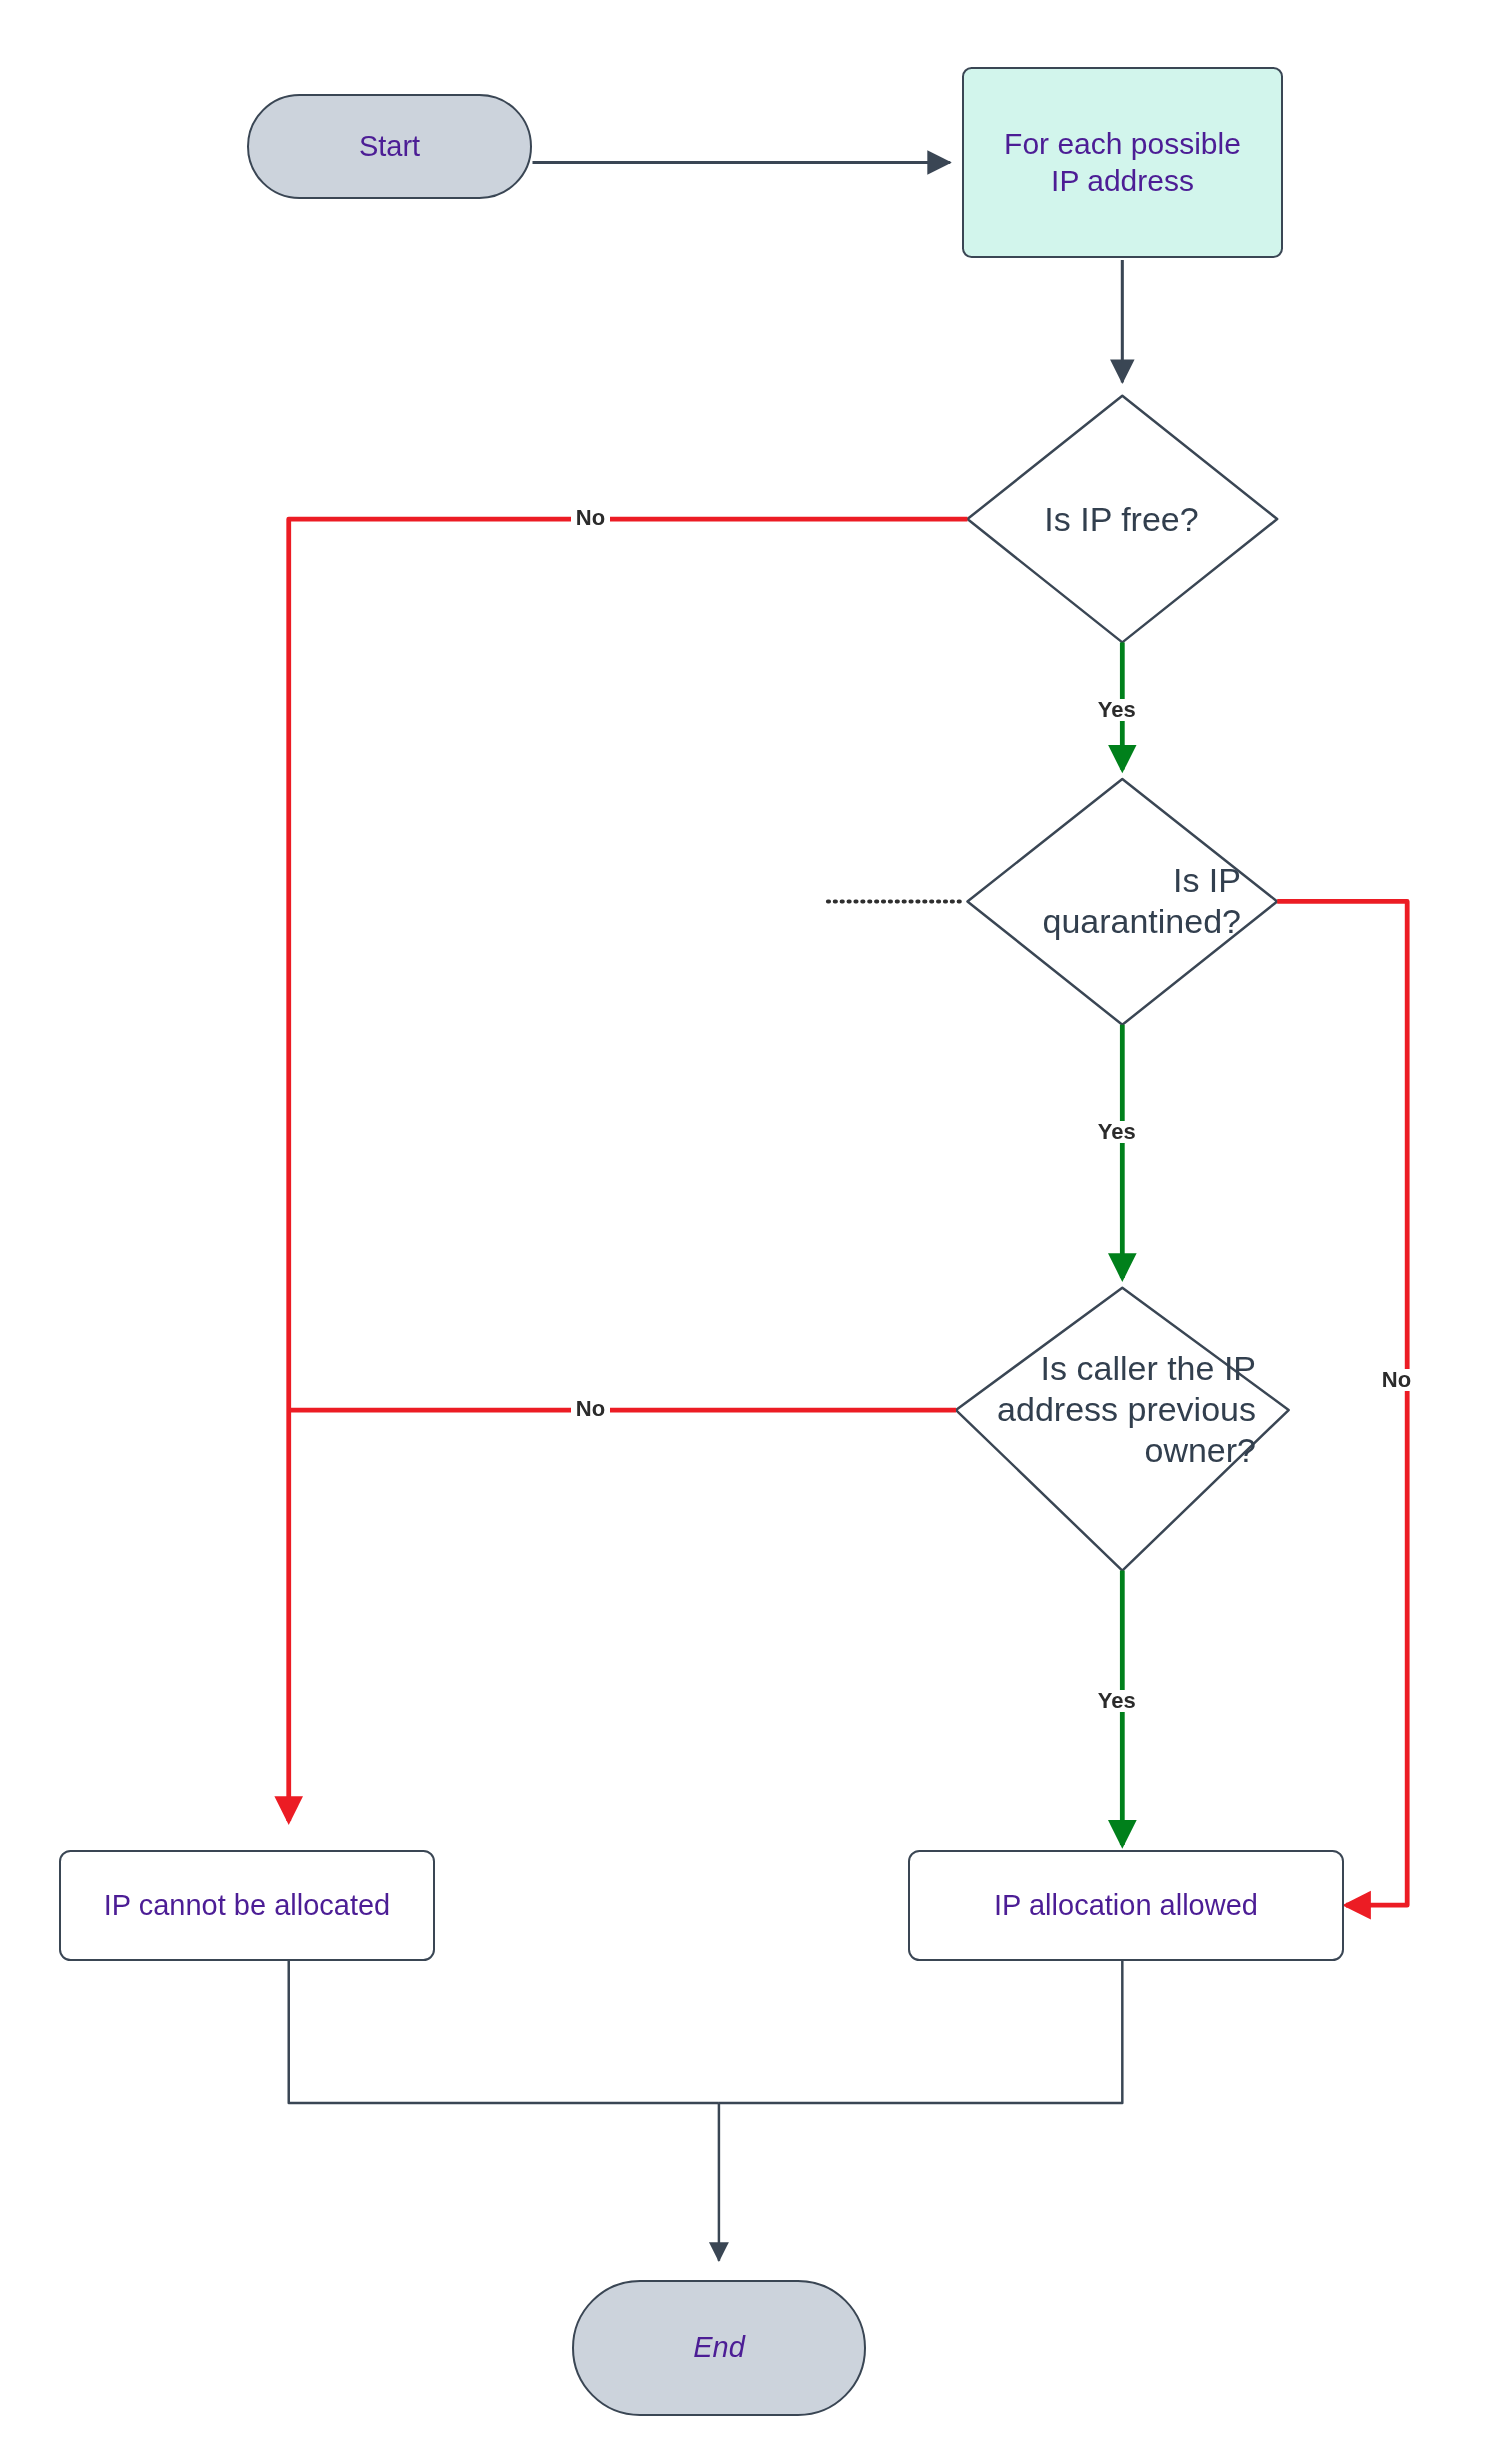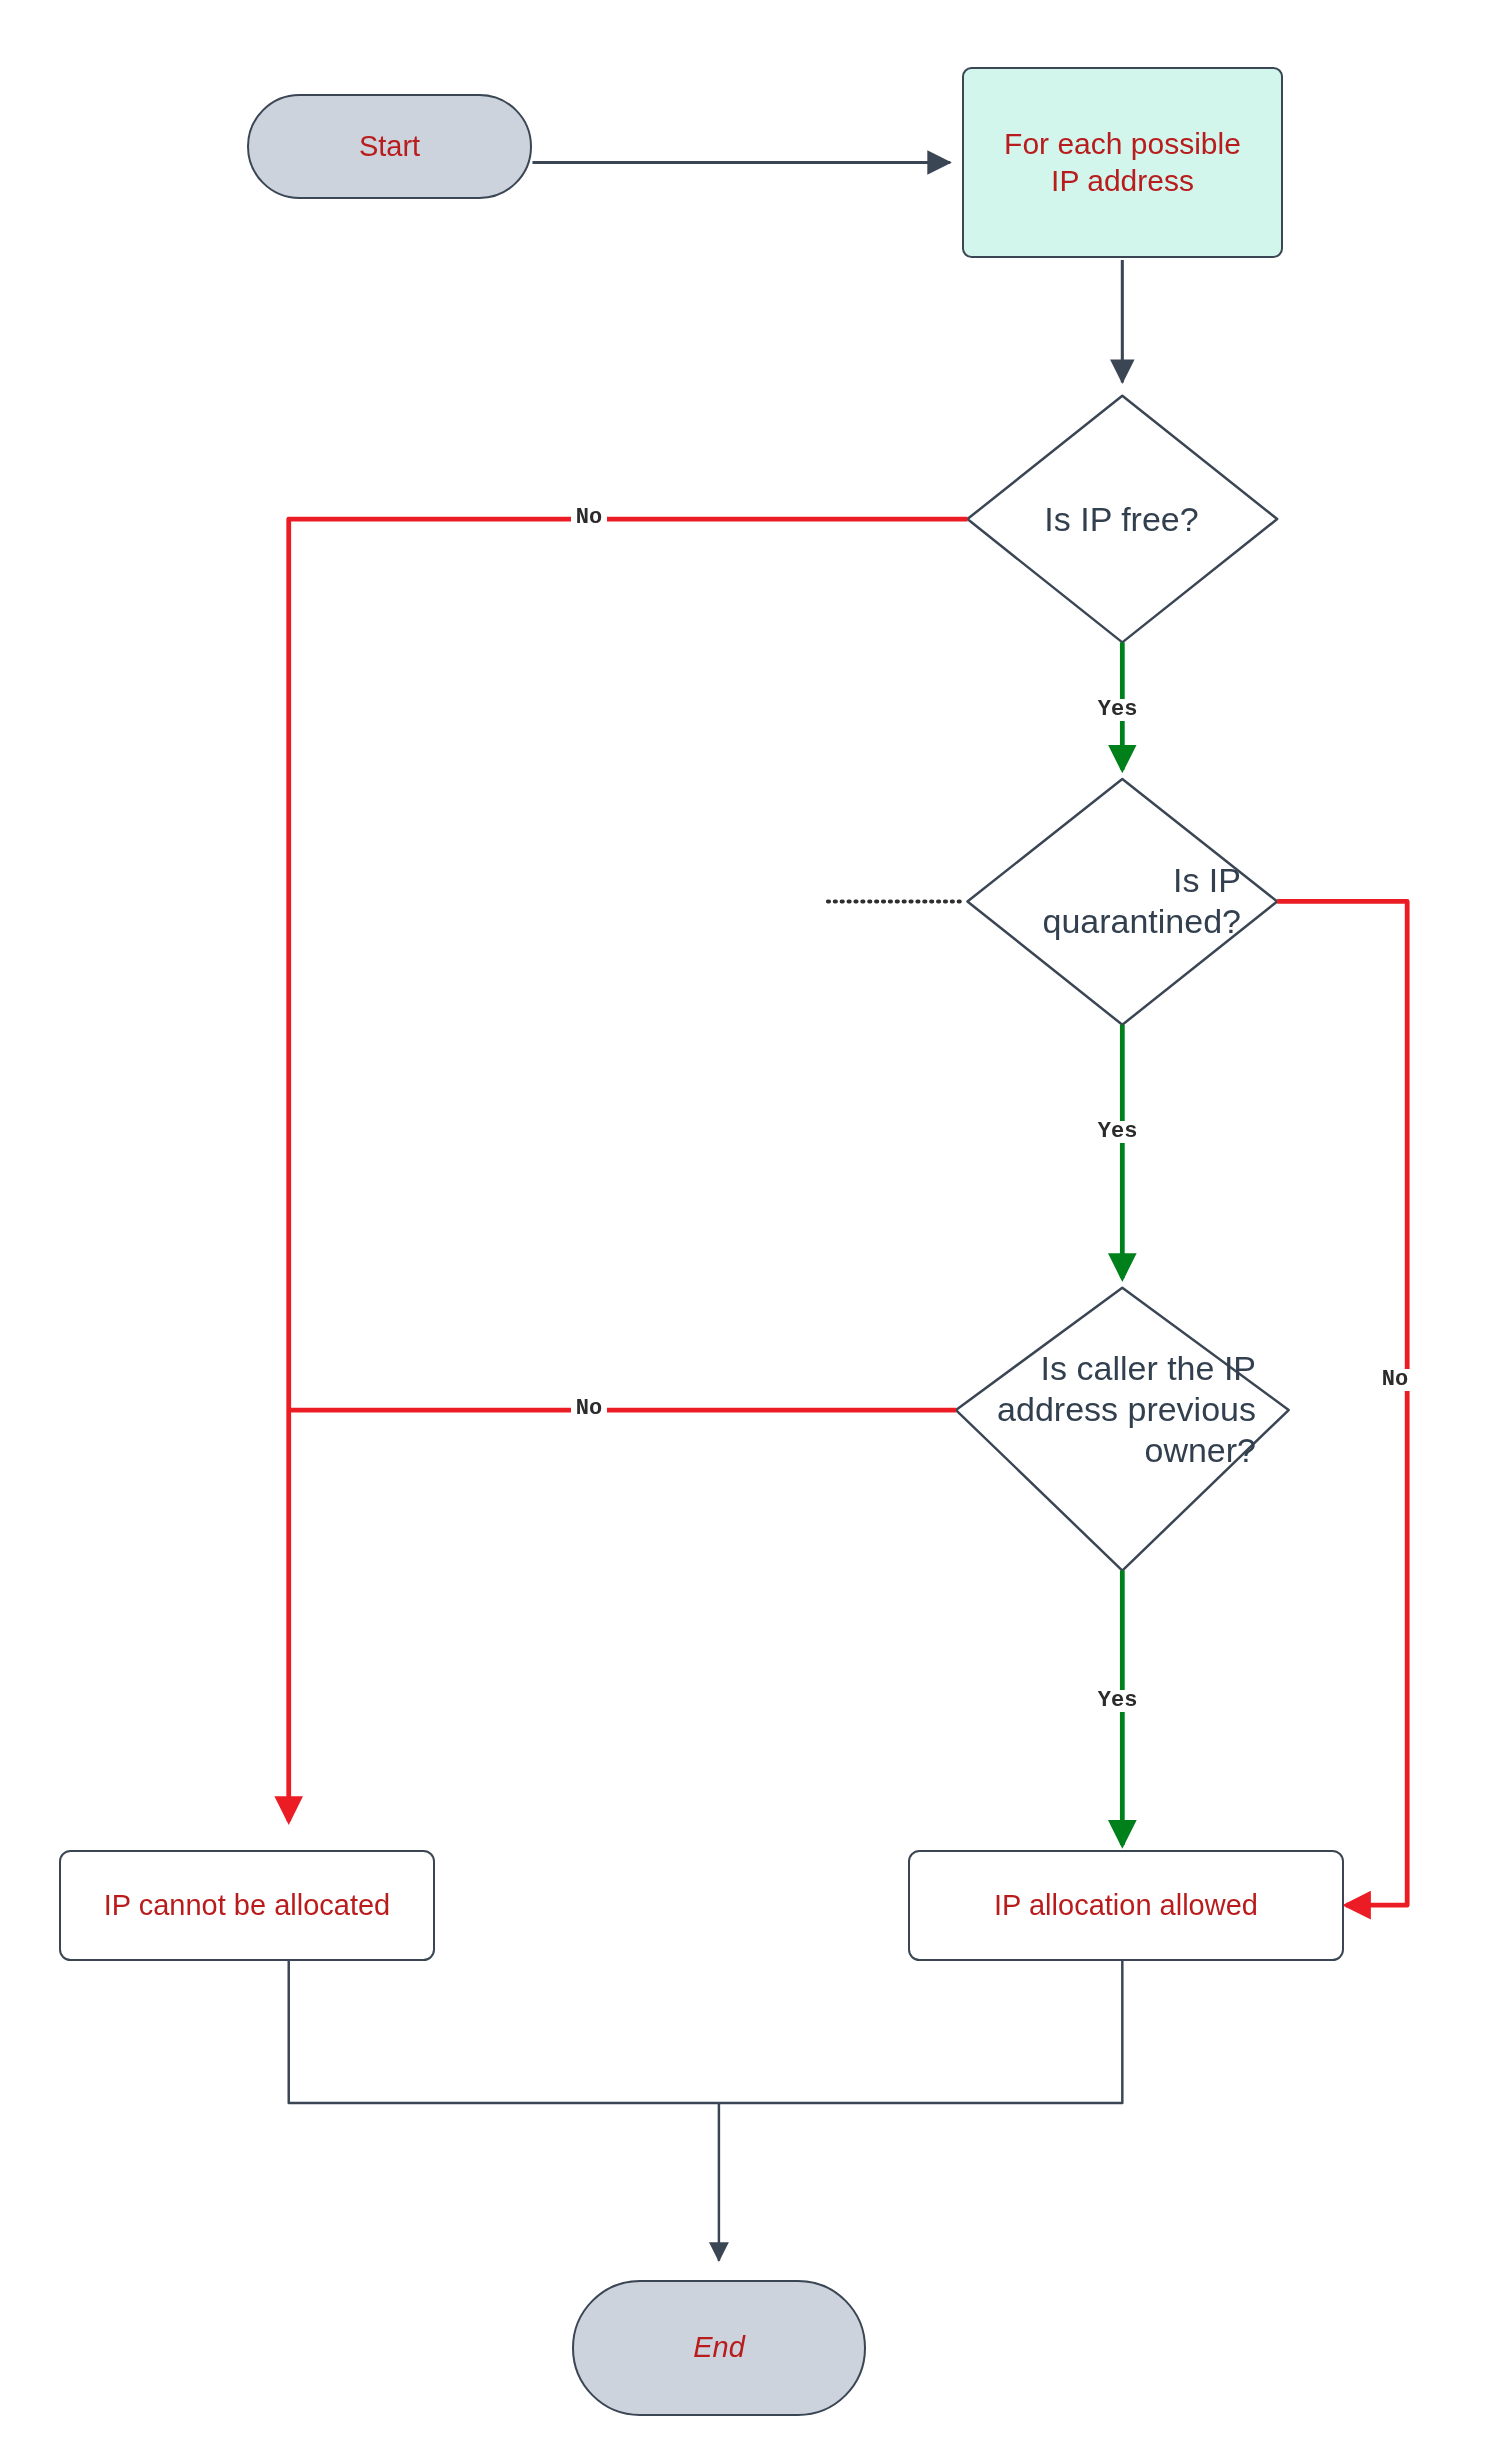--- a/index.html
+++ b/index.html
@@ -22,21 +22,21 @@
     width: 1499px;
     height: 2452px;
   }
   .node {
     position: absolute;
     box-sizing: border-box;
     display: flex;
     align-items: center;
     justify-content: center;
     text-align: center;
-    color: #b91c1c;
+    color: #4c1d95;
     line-height: 1.22;
   }
   .terminal {
     background: #ccd3dc;
     border: 2.4px solid #3a4654;
     border-radius: 955px;
     font-size: 29px;
   }
   .process-cyan {
     background: #d2f5ec;
@@ -65,21 +65,21 @@
     align-items: center;
     justify-content: center;
     text-align: right;
     color: #323f4e;
     font-size: 34px;
     line-height: 1.2;
     pointer-events: none;
   }
   .edge-label {
     position: absolute;
-    font-family: Liberation Mono, monospace;
+    font-family: Liberation Sans, sans-serif;
     font-size: 22px;
     font-weight: bold;
     color: #2b2b2b;
     background: #ffffff;
     padding: 0 4.8px;
     line-height: 1;
     white-space: nowrap;
   }
 </style>
 </head>

